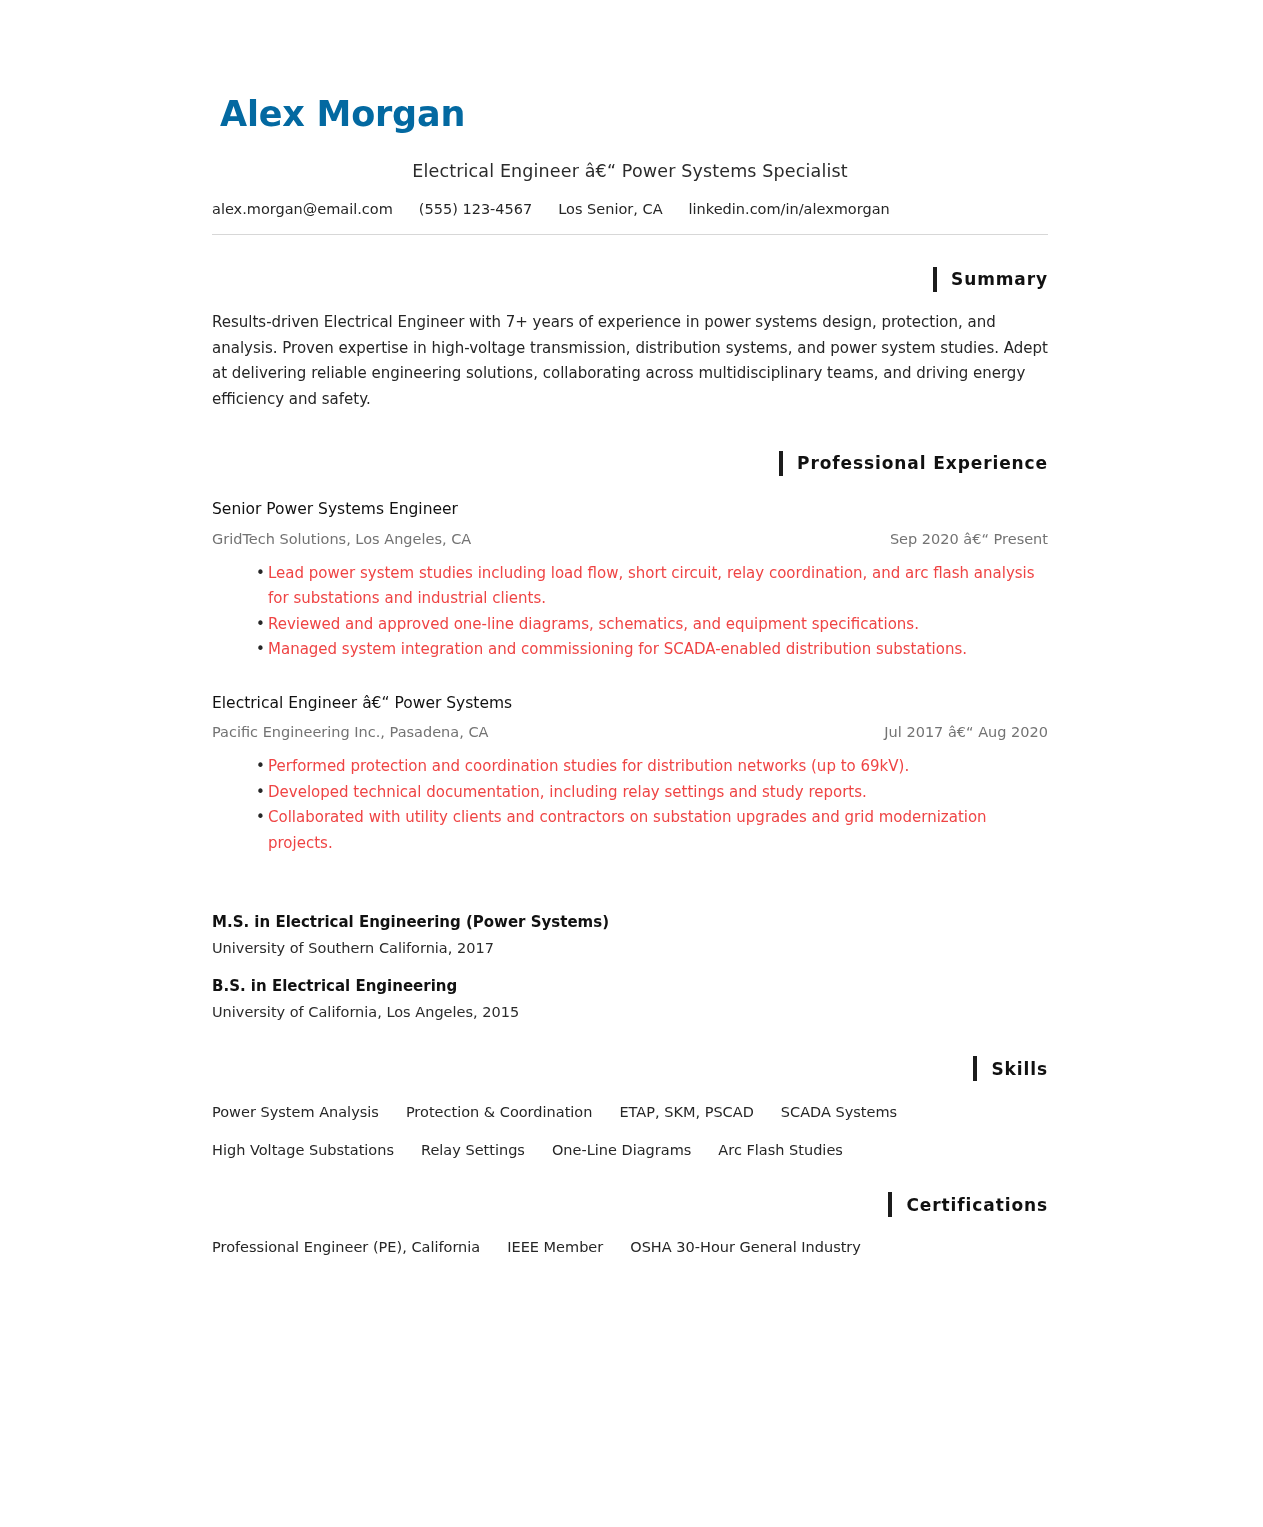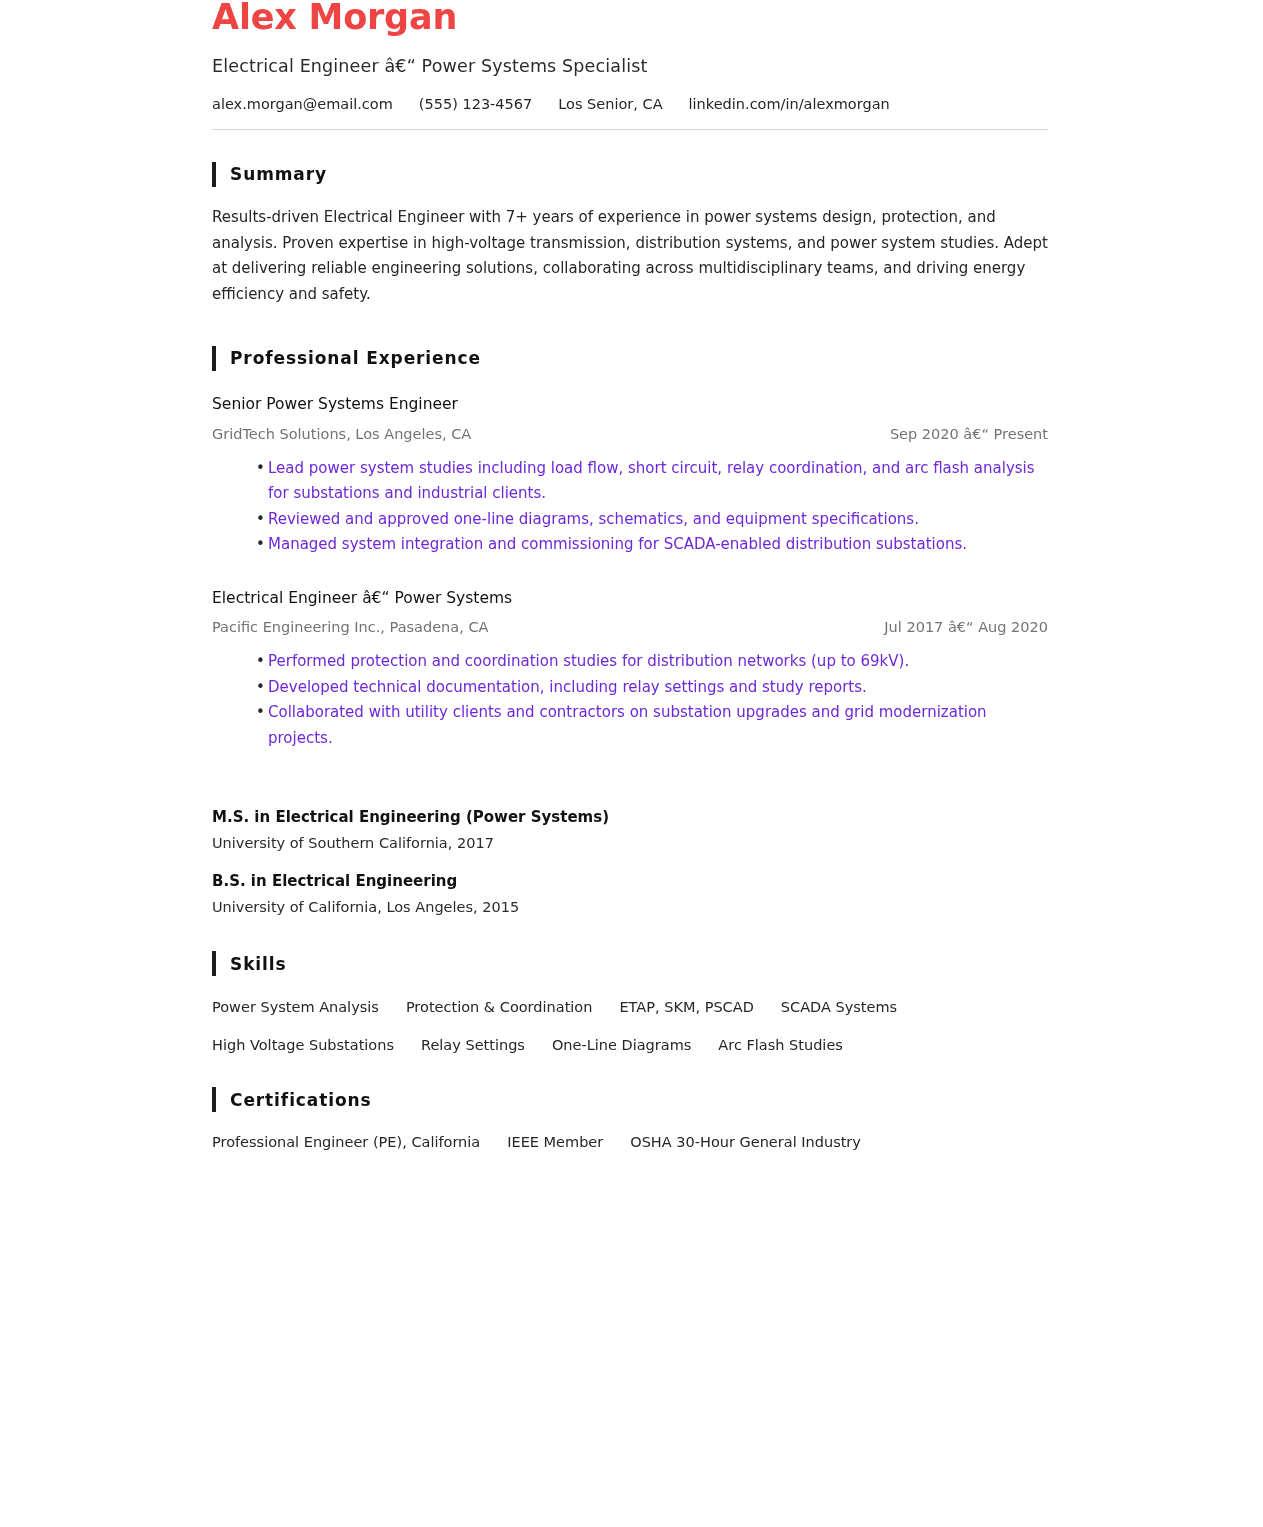--- a/index.html
+++ b/index.html
@@ -30,30 +30,32 @@
     height: 1305px;
     overflow: hidden;
   }
 
   
   .name {
     font-size: 35px;
     font-weight: bold;
     letter-spacing: -0.2px;
     line-height: 1;
-    margin: 0;
-    color: #ef4444;
+    margin: 8px;
+    padding-top: 89px;
+    color: #0369a1;
   }
   .tagline {
     font-size: 17.5px;
     font-weight: normal;
     letter-spacing: 0.15px;
     color: #2b2b2b;
     margin: 0;
     padding-top: 21px;
+    text-align: center;
   }
   .contact {
     padding-top: 20px;
     font-size: 14.5px;
     color: #262626;
     display: flex;
     flex-wrap: wrap;
     align-items: baseline;
   }
   .contact .citem {
@@ -69,20 +71,21 @@
   }
 
   
   .section {
     margin-top: 0;
   }
   .sec-head {
     display: flex;
     align-items: center;
     height: 26px;
+    justify-content: flex-end;
   }
   .sec-bar {
     width: 4px;
     height: 25px;
     background: #1c1c1c;
     margin-left: 0px;
     flex: 0 0 auto;
   }
   .sec-title {
     font-size: 17px;
@@ -132,21 +135,21 @@
   .bullets {
     list-style: none;
     margin: 0;
     padding: 14px 0 0 0;
   }
   .bullets li {
     position: relative;
     padding-left: 56px;
     font-size: 15px;
     line-height: 25.5px;
-    color: #6d28d9;
+    color: #ef4444;
     margin-bottom: 0px;
   }
   .bullets li::before {
     content: "\2022";
     position: absolute;
     left: 44px;
     top: 0;
     font-size: 15px;
     line-height: 25.5px;
     color: #262626;

